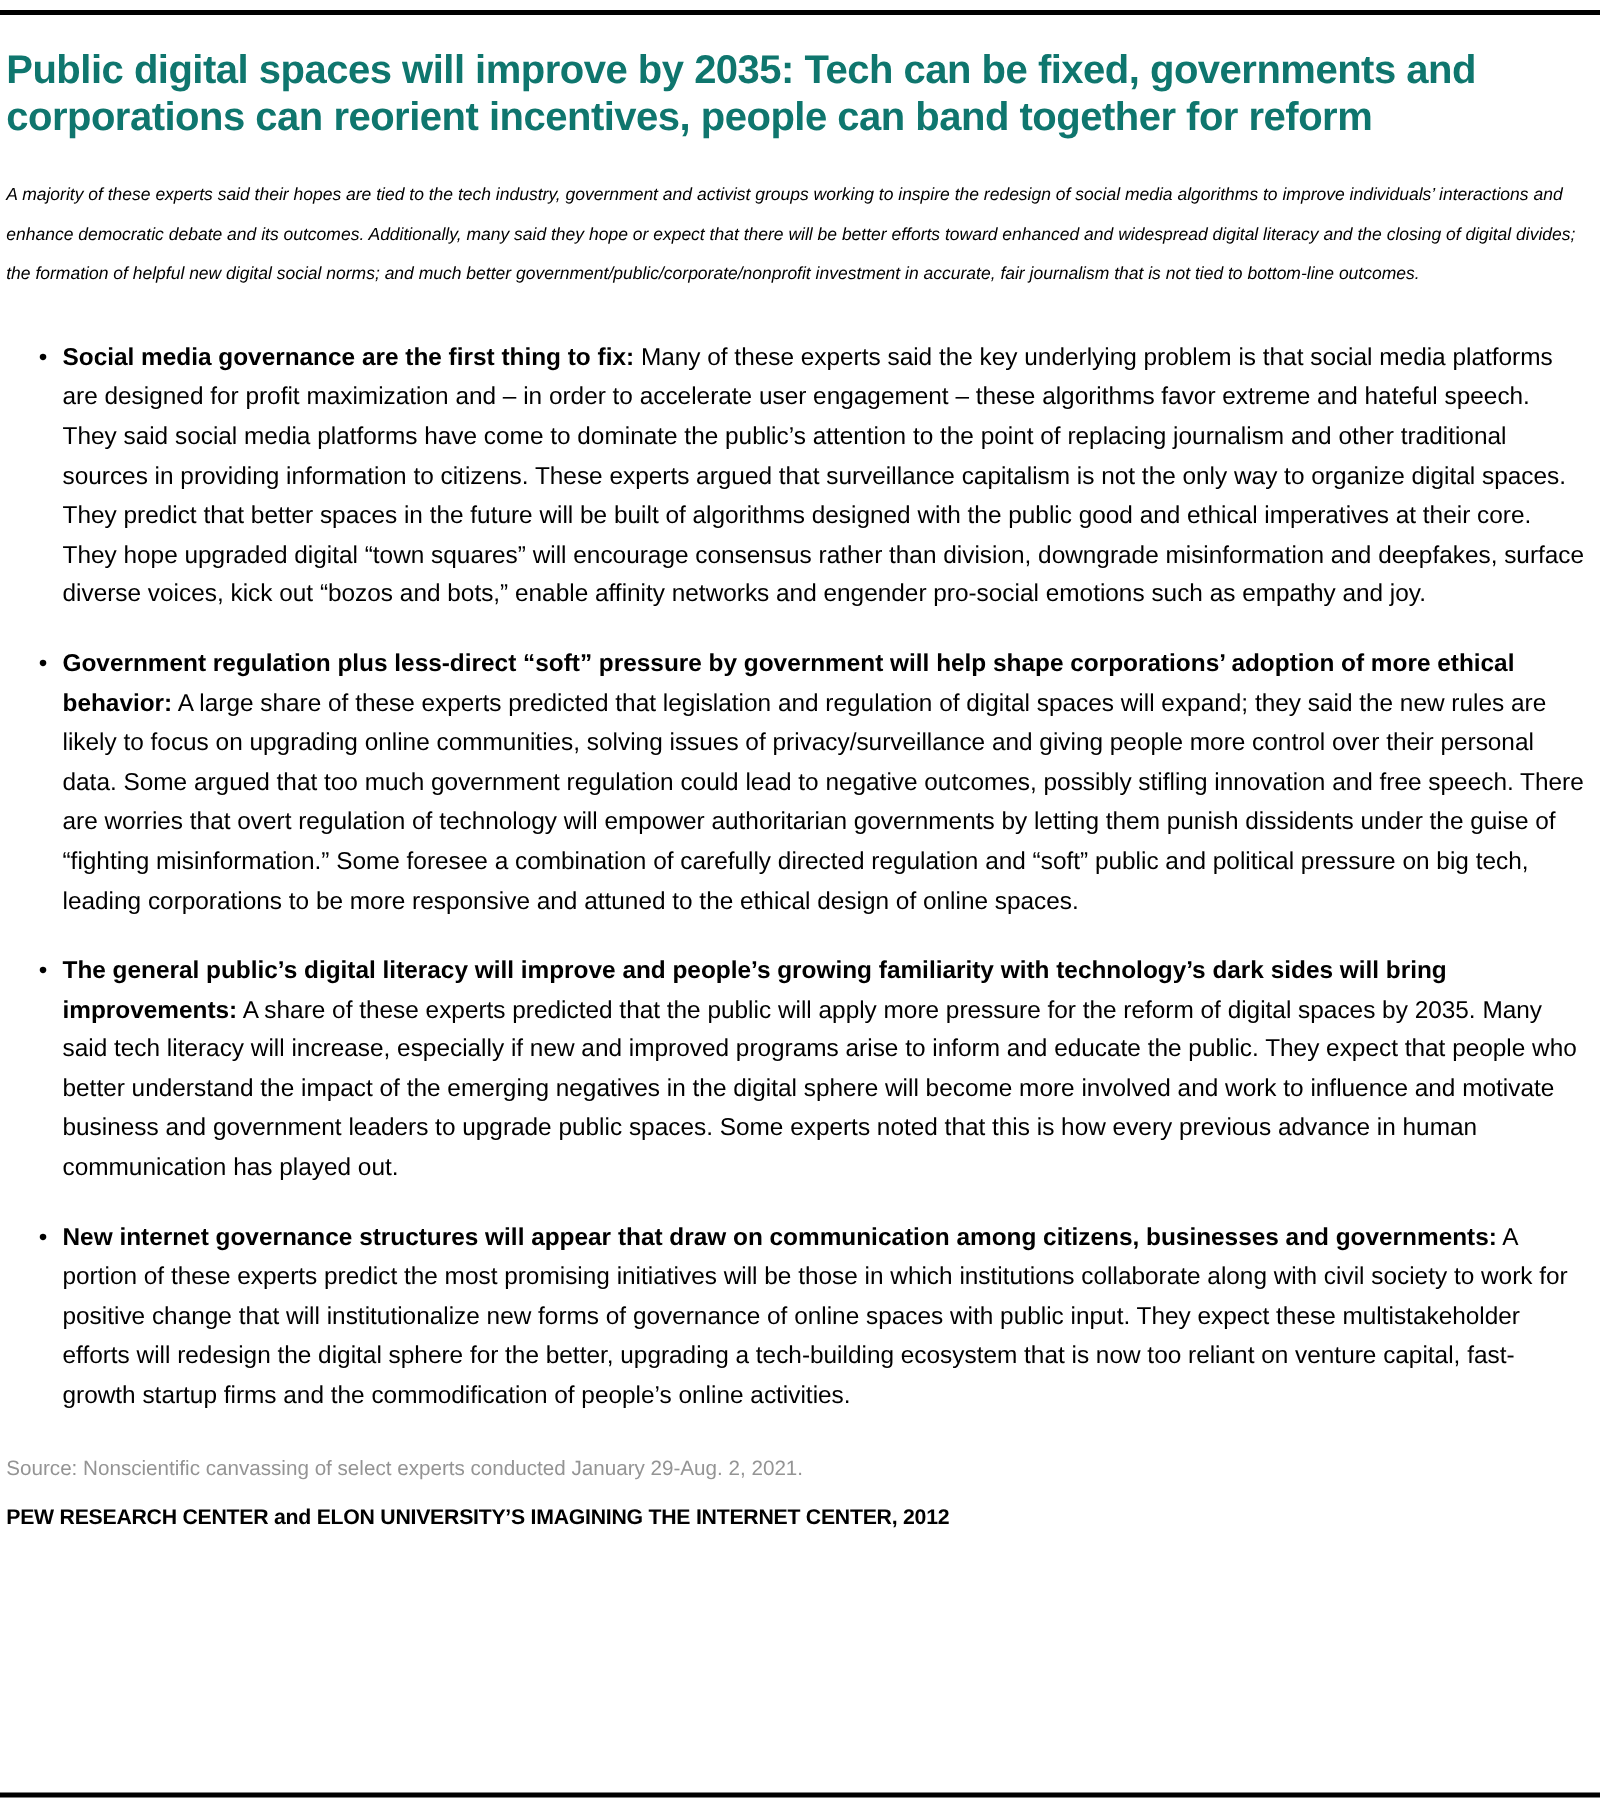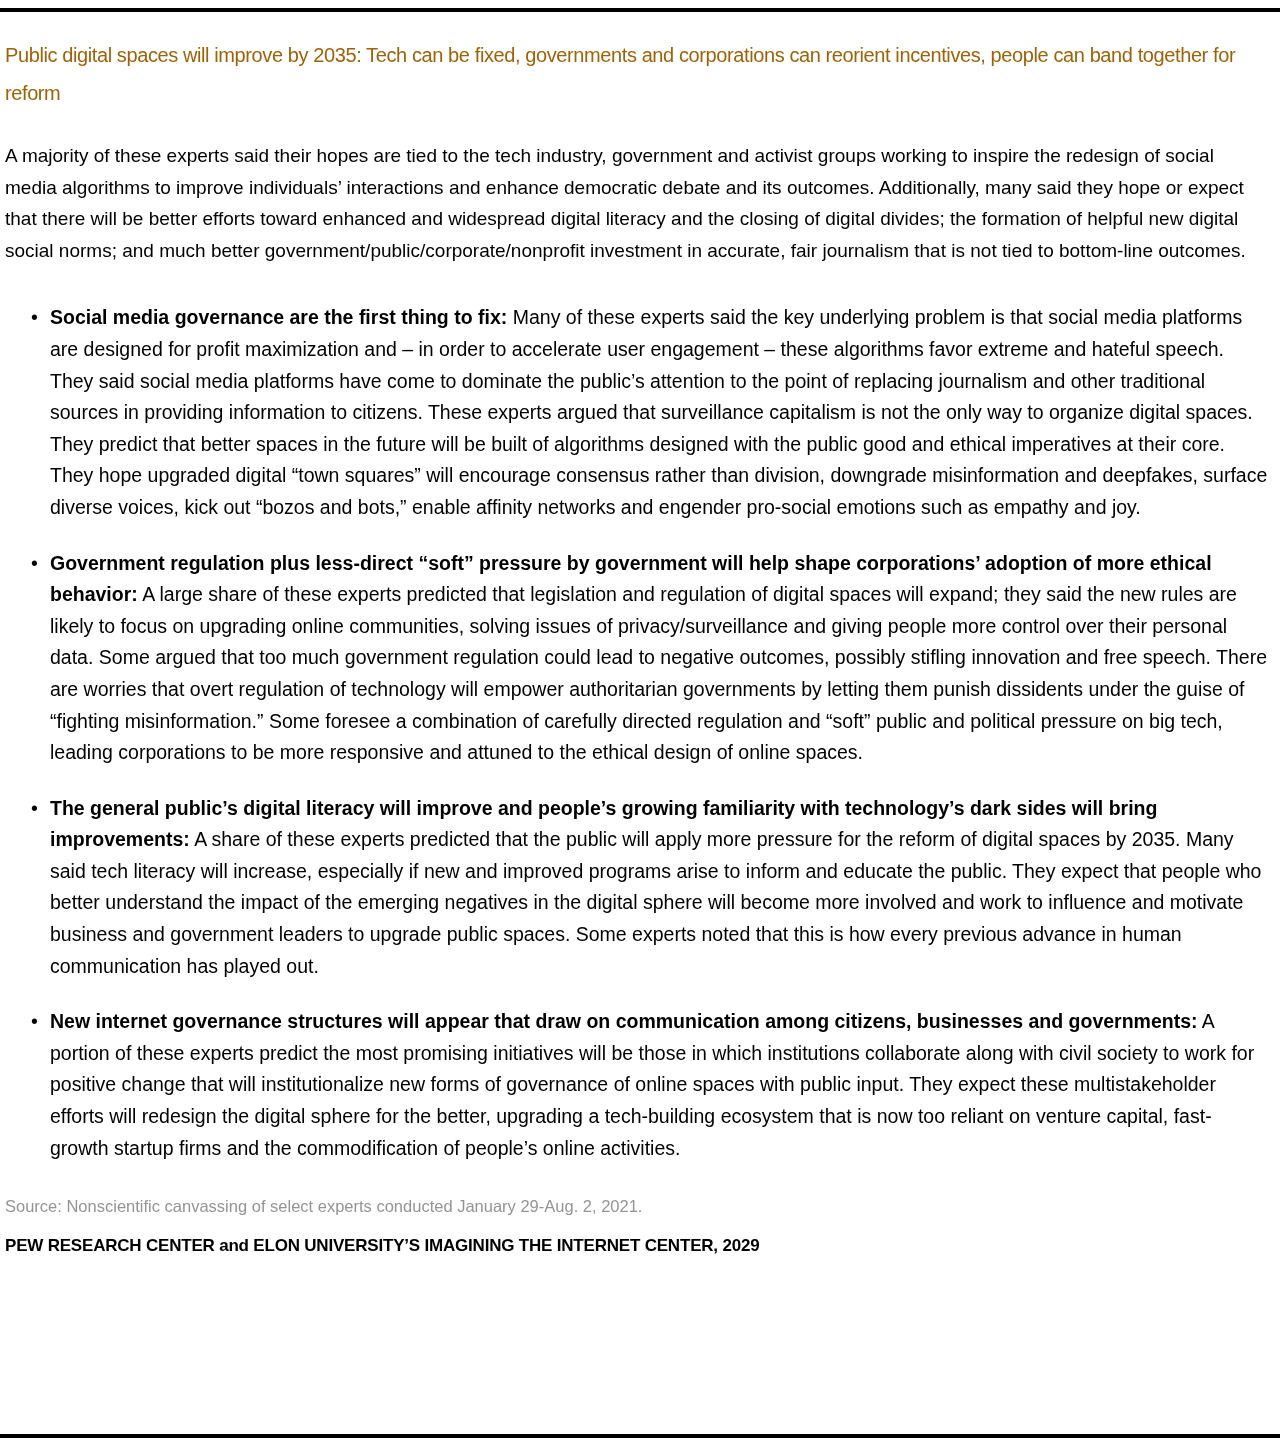--- a/index.html
+++ b/index.html
@@ -23,30 +23,31 @@
   .rule-top { top: 8px; }
   .rule-bottom { top: 1434px; }
   .content {
     position: absolute;
     top: 0;
     left: 5px;
     right: 10px;
   }
   .title {
     margin: 36px 0 0 0;
-    font-size: 20px;
+    font-size: 32px;
     line-height: 38px;
-    font-weight: 400;
+    font-weight: 700;
     letter-spacing: -0.4px;
-    color: #a16207;
+    color: #0f766e;
   }
   .intro {
     margin: 28px 0 0 0;
-    font-size: 19px;
+    font-size: 14px;
     line-height: 31.6px;
+    font-style: italic;
   }
   ul.bullets {
     margin: 36px 0 0 0;
     padding: 0;
     list-style: none;
   }
   ul.bullets li {
     position: relative;
     padding-left: 45px;
     font-size: 19.5px;
@@ -105,17 +106,17 @@
       <span class="bullet-dot">•</span>
       <span class="lead">New internet governance structures will appear that draw on communication among citizens, businesses and governments:</span>
       <span class="body-text">A portion of these experts predict the most promising initiatives will be those in which institutions collaborate along with civil society to work for positive change that will institutionalize new forms of governance of online spaces with public input. They expect these multistakeholder efforts will redesign the digital sphere for the better, upgrading a tech-building ecosystem that is now too reliant on venture capital, fast-growth startup firms and the commodification of people’s online activities.</span>
     </li>
   </ul>
 
   <div class="source">
     <div>Source: Nonscientific canvassing of select experts conducted January 29-Aug. 2, 2021.</div>
   </div>
 
-  <div class="attribution">PEW RESEARCH CENTER and ELON UNIVERSITY’S IMAGINING THE INTERNET CENTER, 2029</div>
+  <div class="attribution">PEW RESEARCH CENTER and ELON UNIVERSITY’S IMAGINING THE INTERNET CENTER, 2012</div>
 
 </div>
 
 <div class="rule rule-bottom"></div>
 
 </body></html>

